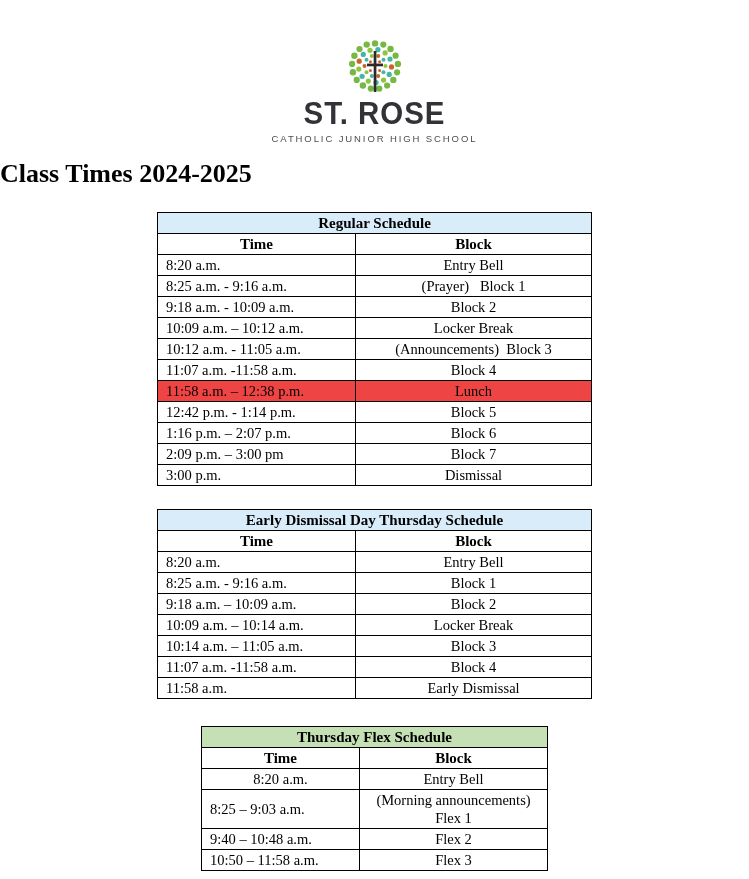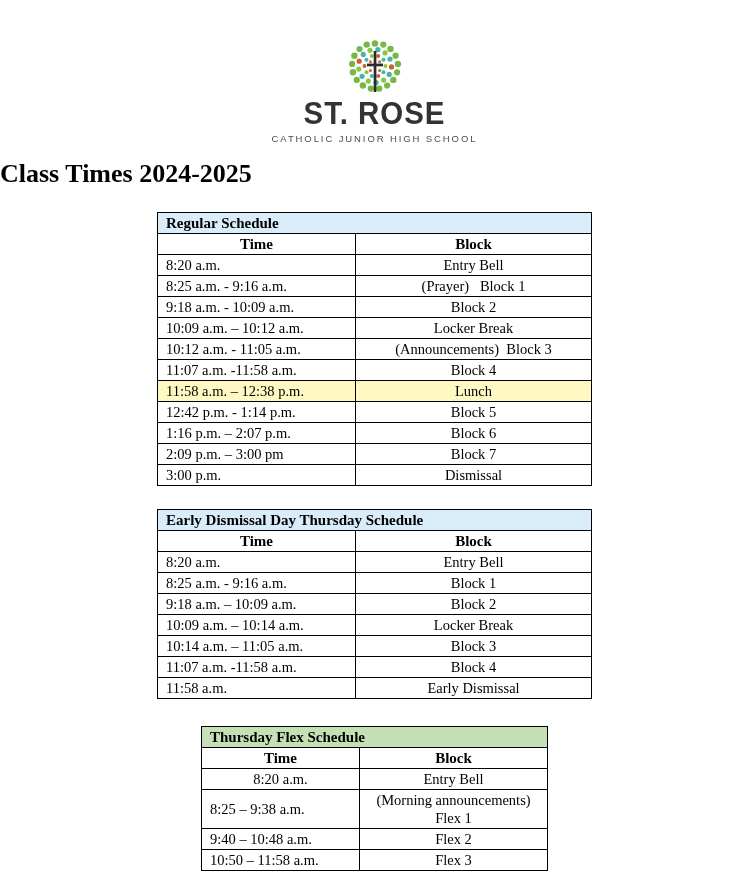--- a/index.html
+++ b/index.html
@@ -24,21 +24,21 @@
     font-weight:bold; margin:15px 0 0 0; font-family:"Liberation Serif", serif;
   }
   table.sched {
     border-collapse:collapse; margin-left:auto; margin-right:auto;
     table-layout:fixed; font-size:14.5px;
   }
   table.sched th, table.sched td {
     border:1px solid #000; box-sizing:border-box;
     height:21px; padding:1px 8px; line-height:18px; overflow:hidden;
   }
-  th.title-cell { font-size:15px; font-weight:bold; text-align:left; }
+  th.title-cell { font-size:15px; font-weight:bold; text-align:center; }
   th.col-h { font-size:15px; font-weight:bold; text-align:center; background:#fff; }
   td.time  { text-align:left; }
   td.block { text-align:center; white-space:pre-wrap; }
   .t-wide   { width:435px; }
   .t-wide   col.c-time { width:198px; }
   .t-narrow { width:347px; }
   .t-narrow col.c-time { width:158px; }
   .s1 { margin-top:23px; }
   .s2 { margin-top:23px;border-radius:17px; }
   .s3 { margin-top:27px; }
@@ -149,21 +149,21 @@
             <td class="block">Locker Break</td>
           </tr>
           <tr>
             <td class="time">10:12 a.m. - 11:05 a.m.</td>
             <td class="block">(Announcements)  Block 3</td>
           </tr>
           <tr>
             <td class="time">11:07 a.m. -11:58 a.m.</td>
             <td class="block">Block 4</td>
           </tr>
-          <tr style="background: #fef9c3;">
+          <tr style="background: #ef4444;">
             <td class="time">11:58 a.m. – 12:38 p.m.</td>
             <td class="block">Lunch</td>
           </tr>
           <tr>
             <td class="time">12:42 p.m. - 1:14 p.m.</td>
             <td class="block">Block 5</td>
           </tr>
           <tr>
             <td class="time">1:16 p.m. – 2:07 p.m.</td>
             <td class="block">Block 6</td>
@@ -238,21 +238,21 @@
           </tr>
           <tr>
             <th class="col-h">Time</th>
             <th class="col-h">Block</th>
           </tr>
           <tr>
             <td class="time" style="text-align: center;">8:20 a.m.</td>
             <td class="block">Entry Bell</td>
           </tr>
           <tr>
-            <td class="time">8:25 – 9:38 a.m.</td>
+            <td class="time">8:25 – 9:03 a.m.</td>
             <td class="block">(Morning announcements)
 Flex 1</td>
           </tr>
           <tr>
             <td class="time">9:40 – 10:48 a.m.</td>
             <td class="block">Flex 2</td>
           </tr>
           <tr>
             <td class="time">10:50 – 11:58 a.m.</td>
             <td class="block">Flex 3</td>

